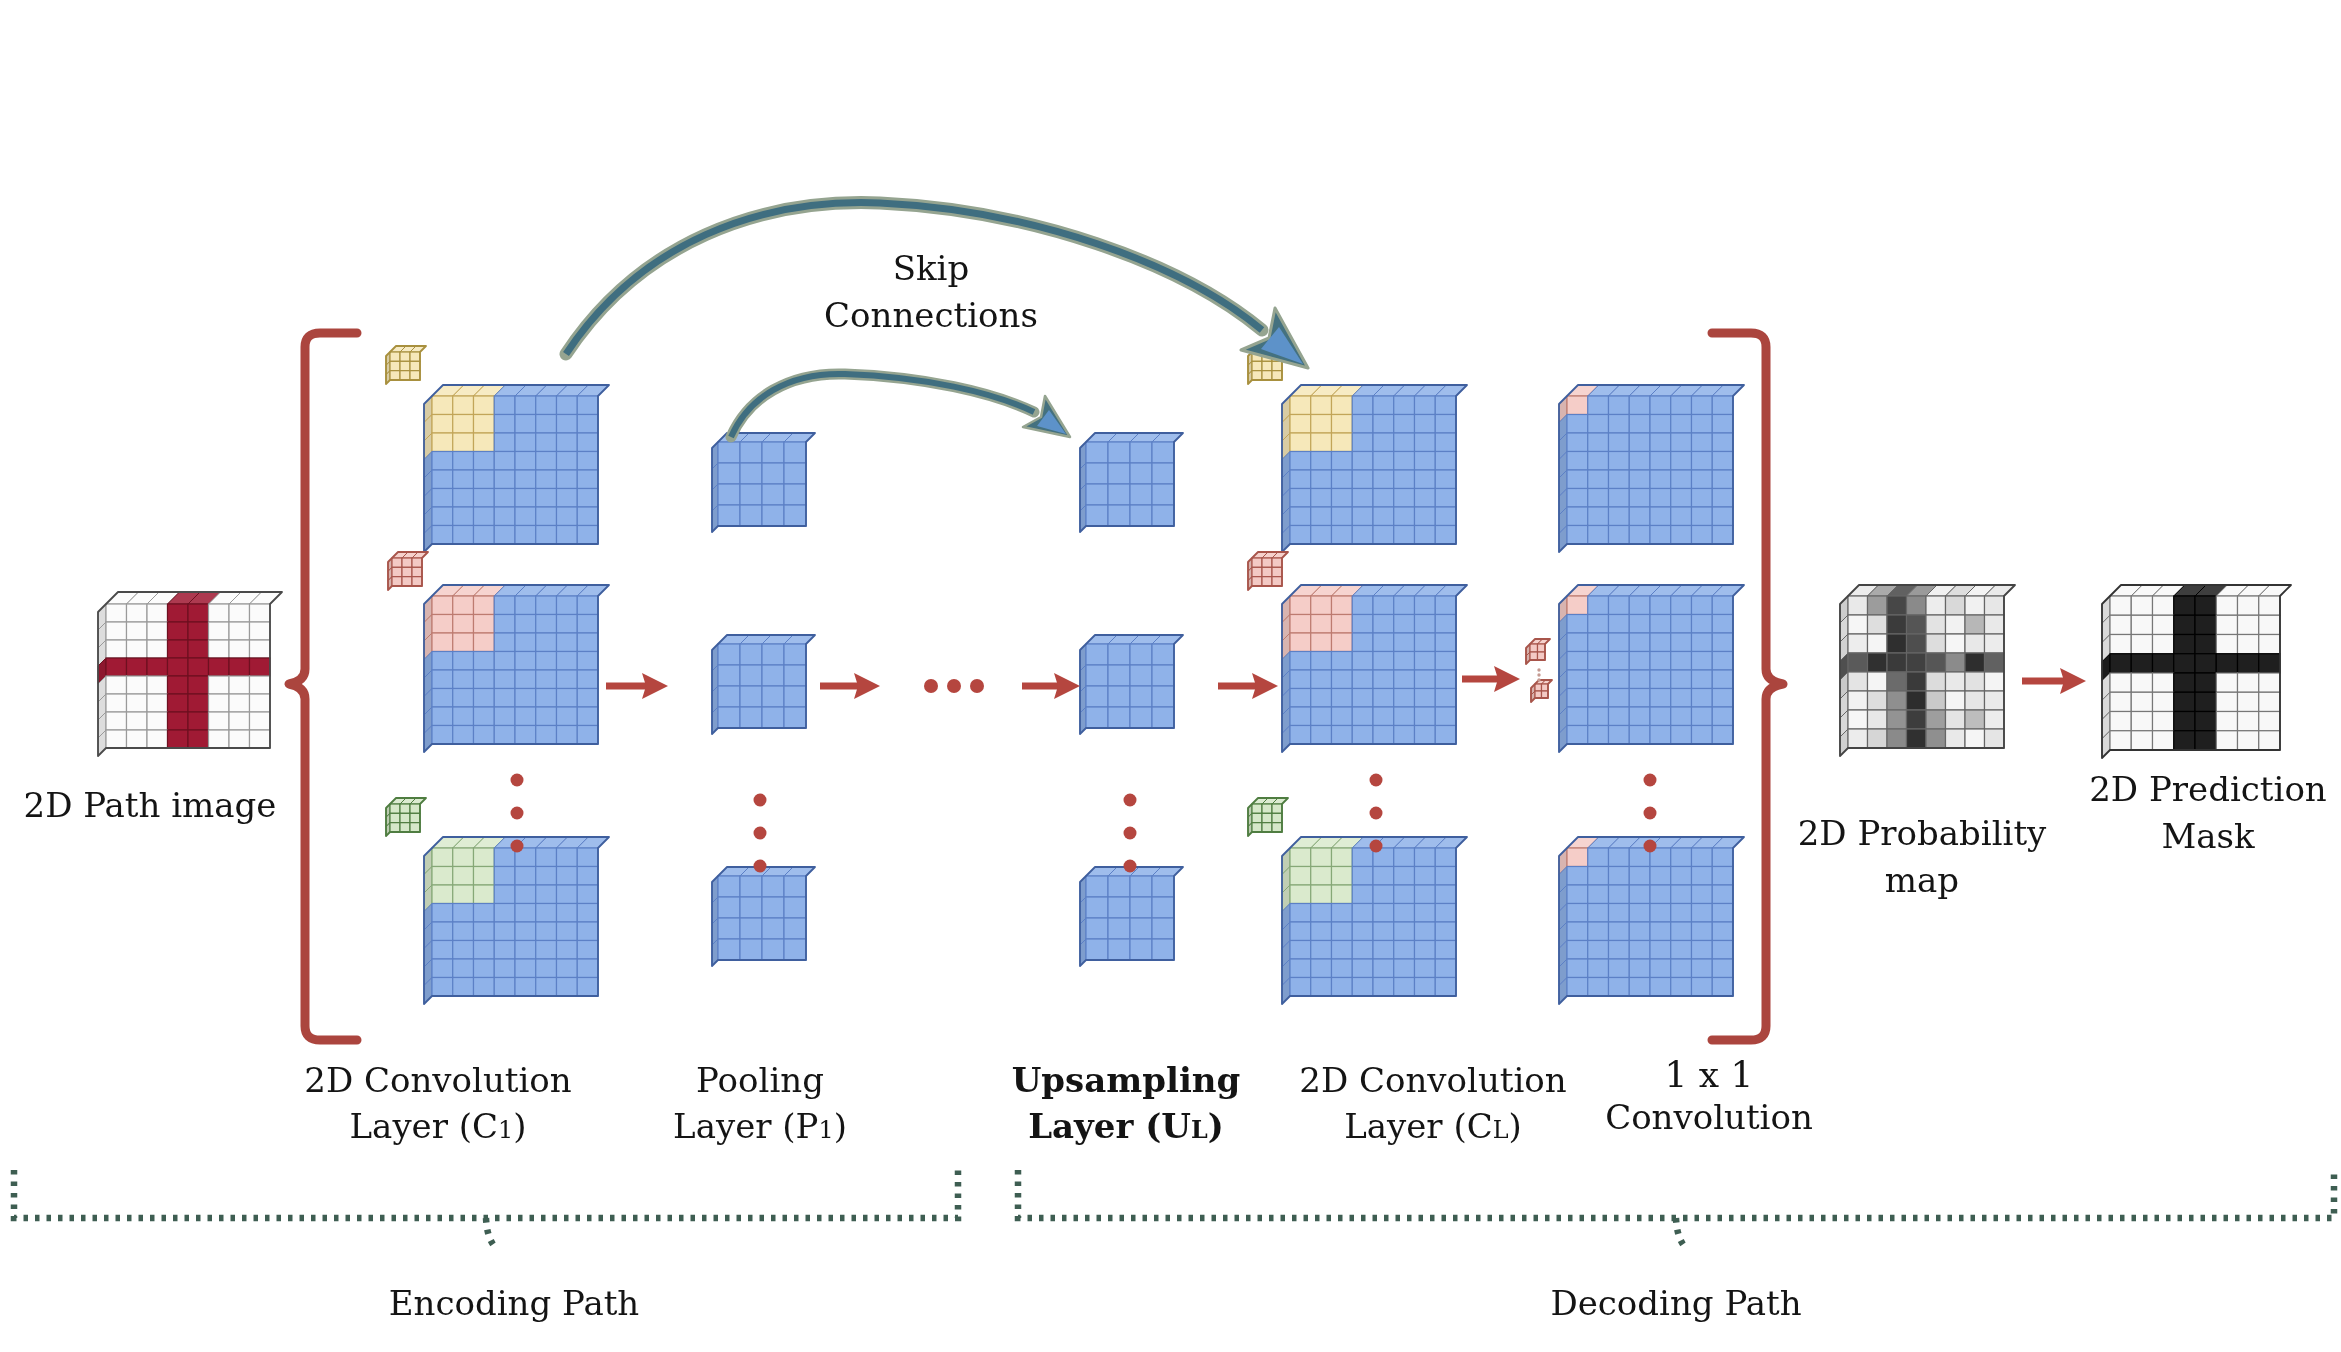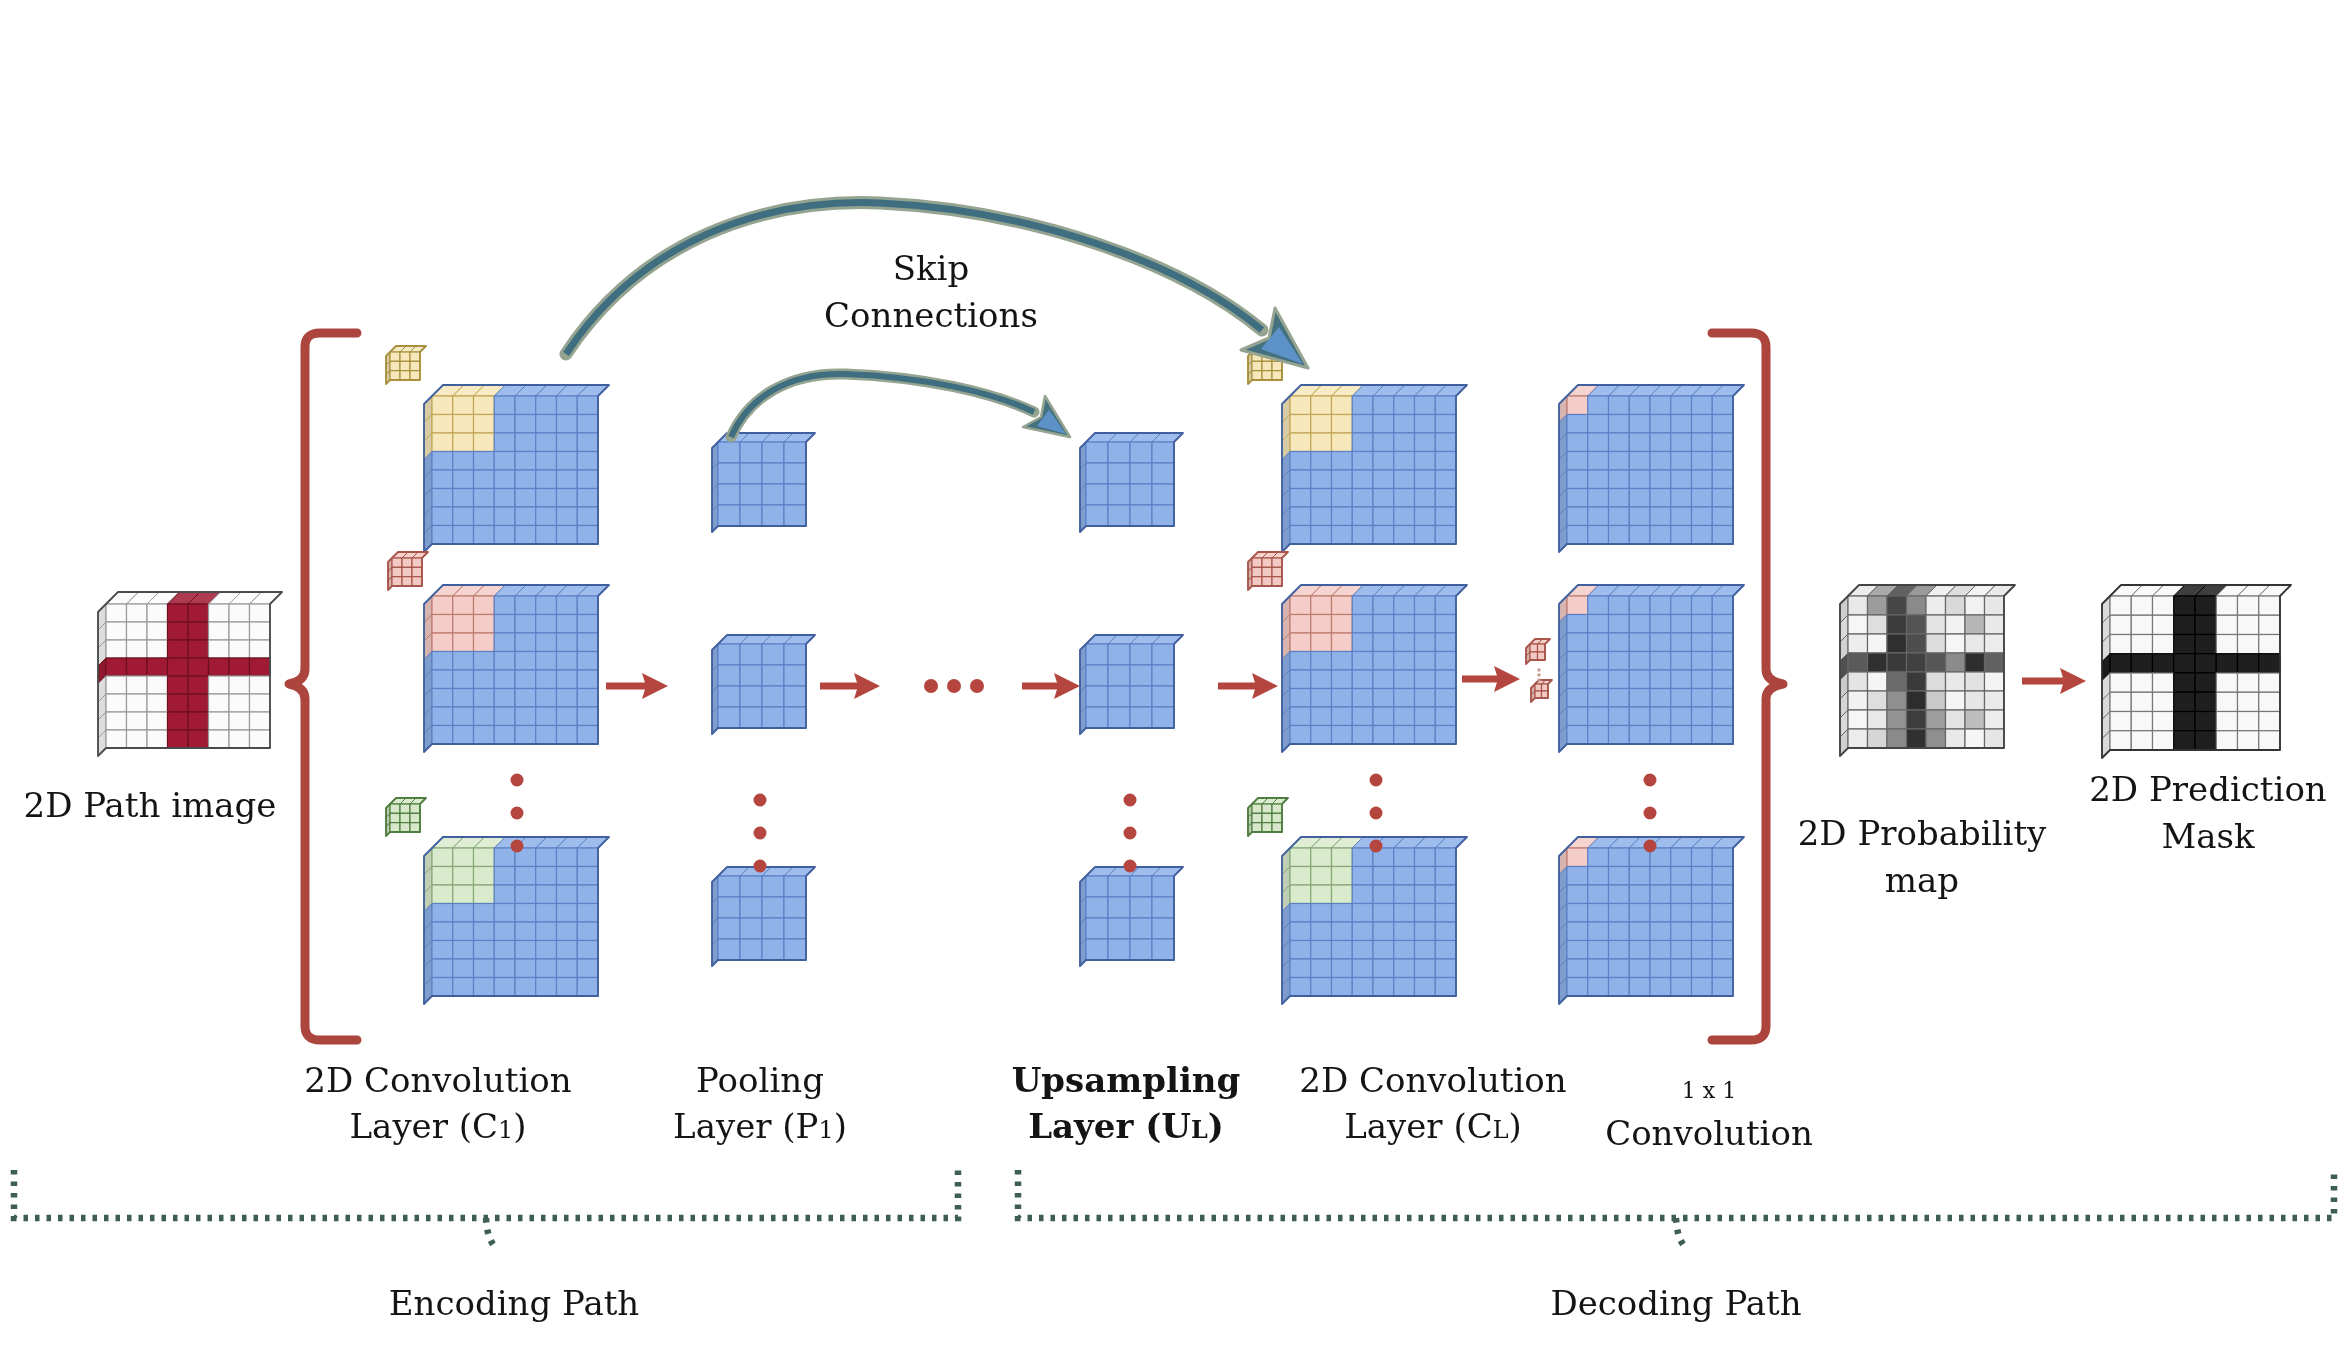--- a/index.html
+++ b/index.html
@@ -3,21 +3,21 @@
 <meta charset="utf-8">
 <style>
   html,body{margin:0;padding:0;background:#ffffff;}
   #canvas{position:relative;width:2341px;height:1352px;background:#ffffff;overflow:hidden;
           font-family:"DejaVu Serif","Liberation Serif",serif;color:#141414;}
   .fig{position:absolute;}
   .fig svg{display:block;}
   #overlay{position:absolute;left:0;top:0;pointer-events:none;}
   .lbl{position:absolute;text-align:center;font-size:34px;line-height:46px;white-space:nowrap;}
   .sub{font-size:0.70em;}
-  .small-line{font-size:22px;line-height:38px;display:block;margin-top:16px;}
+  .small-line{font-size:36px;line-height:38px;display:block;}
 </style>
 </head>
 <body>
 
 <div id="canvas">
 
   <div class="fig" id="fig-input" style="left: 95px; top: 589px;">
       <svg width="190" height="170" viewBox="0 0 190 170">
         <polygon points="11,15 3,23 3,41 11,33" fill="#dddddd" stroke="#9a9a9a" stroke-width="1"></polygon>
         <polygon points="11,33 3,41 3,59 11,51" fill="#dddddd" stroke="#9a9a9a" stroke-width="1"></polygon>

